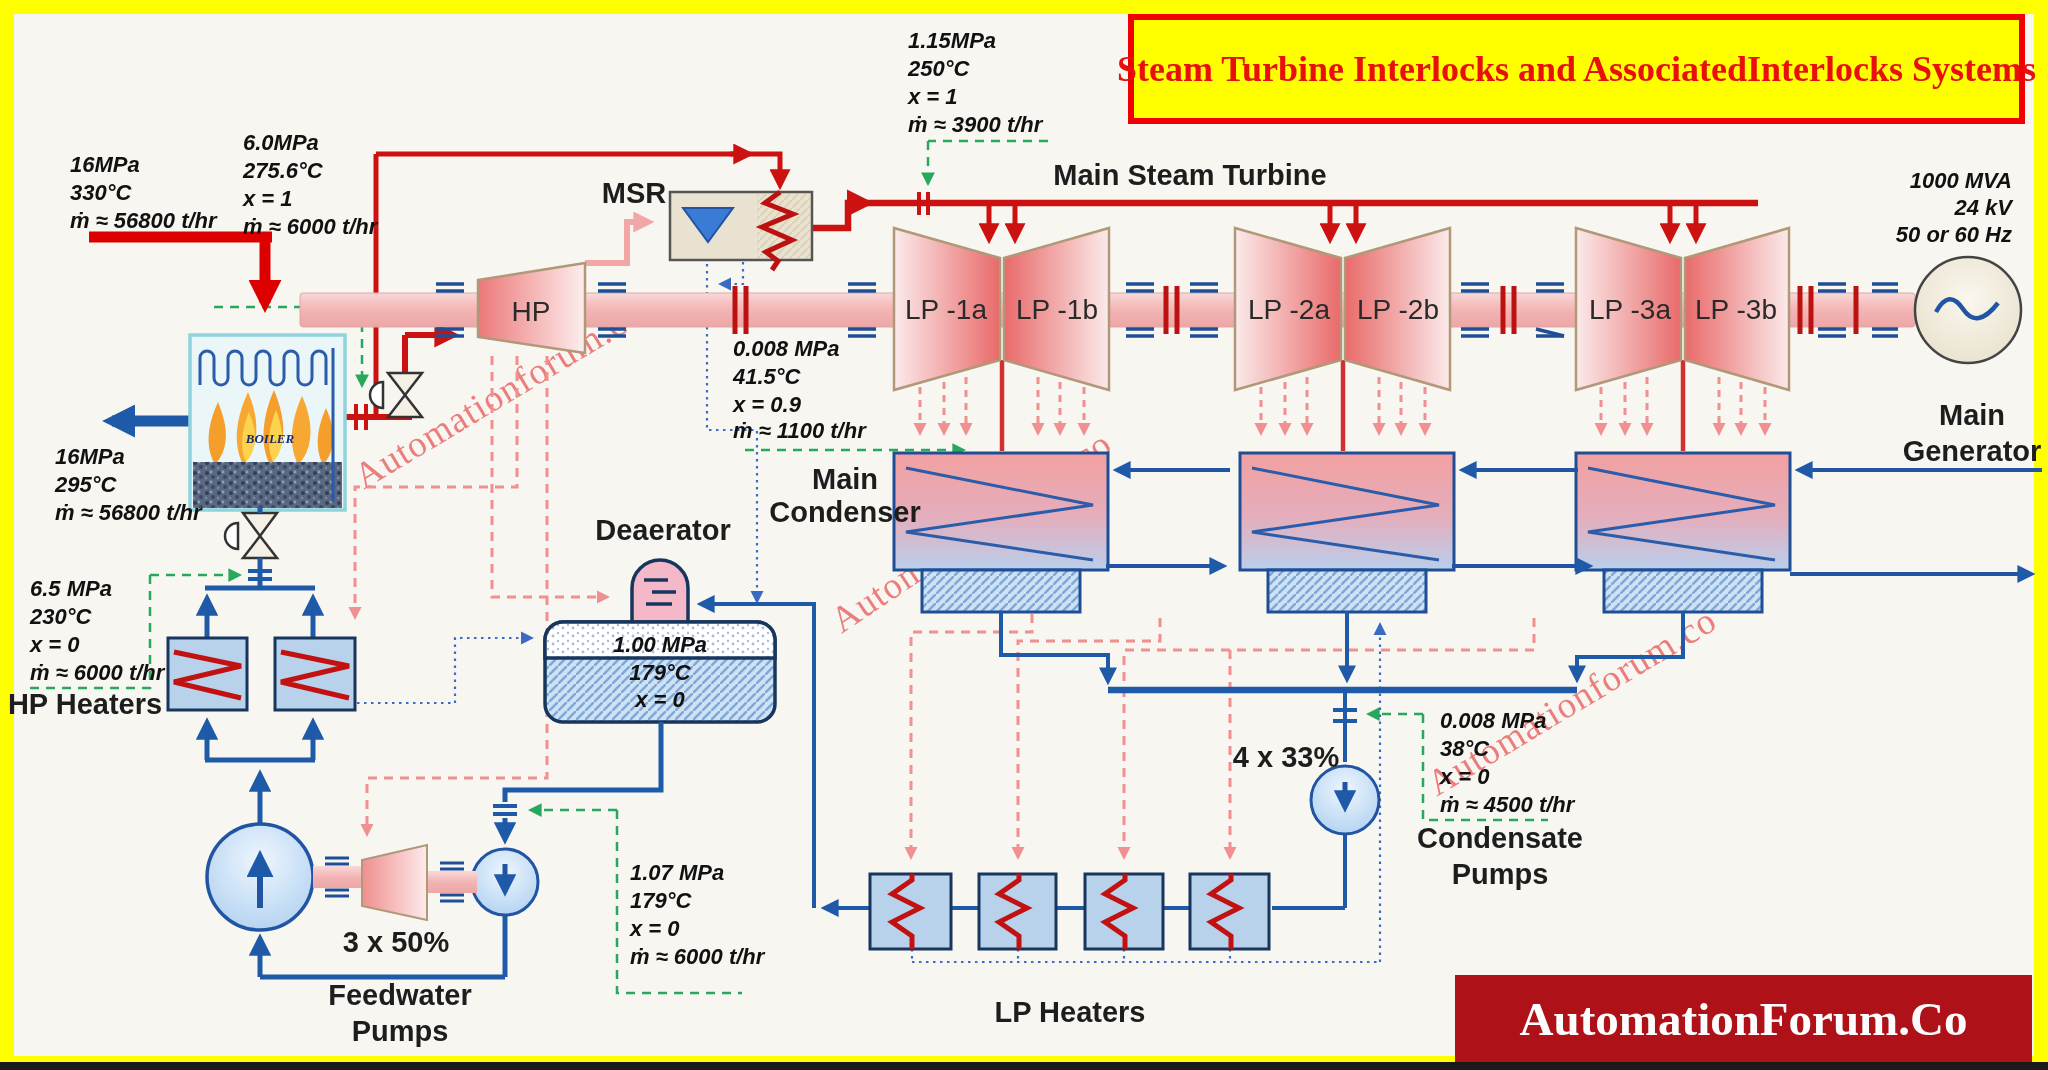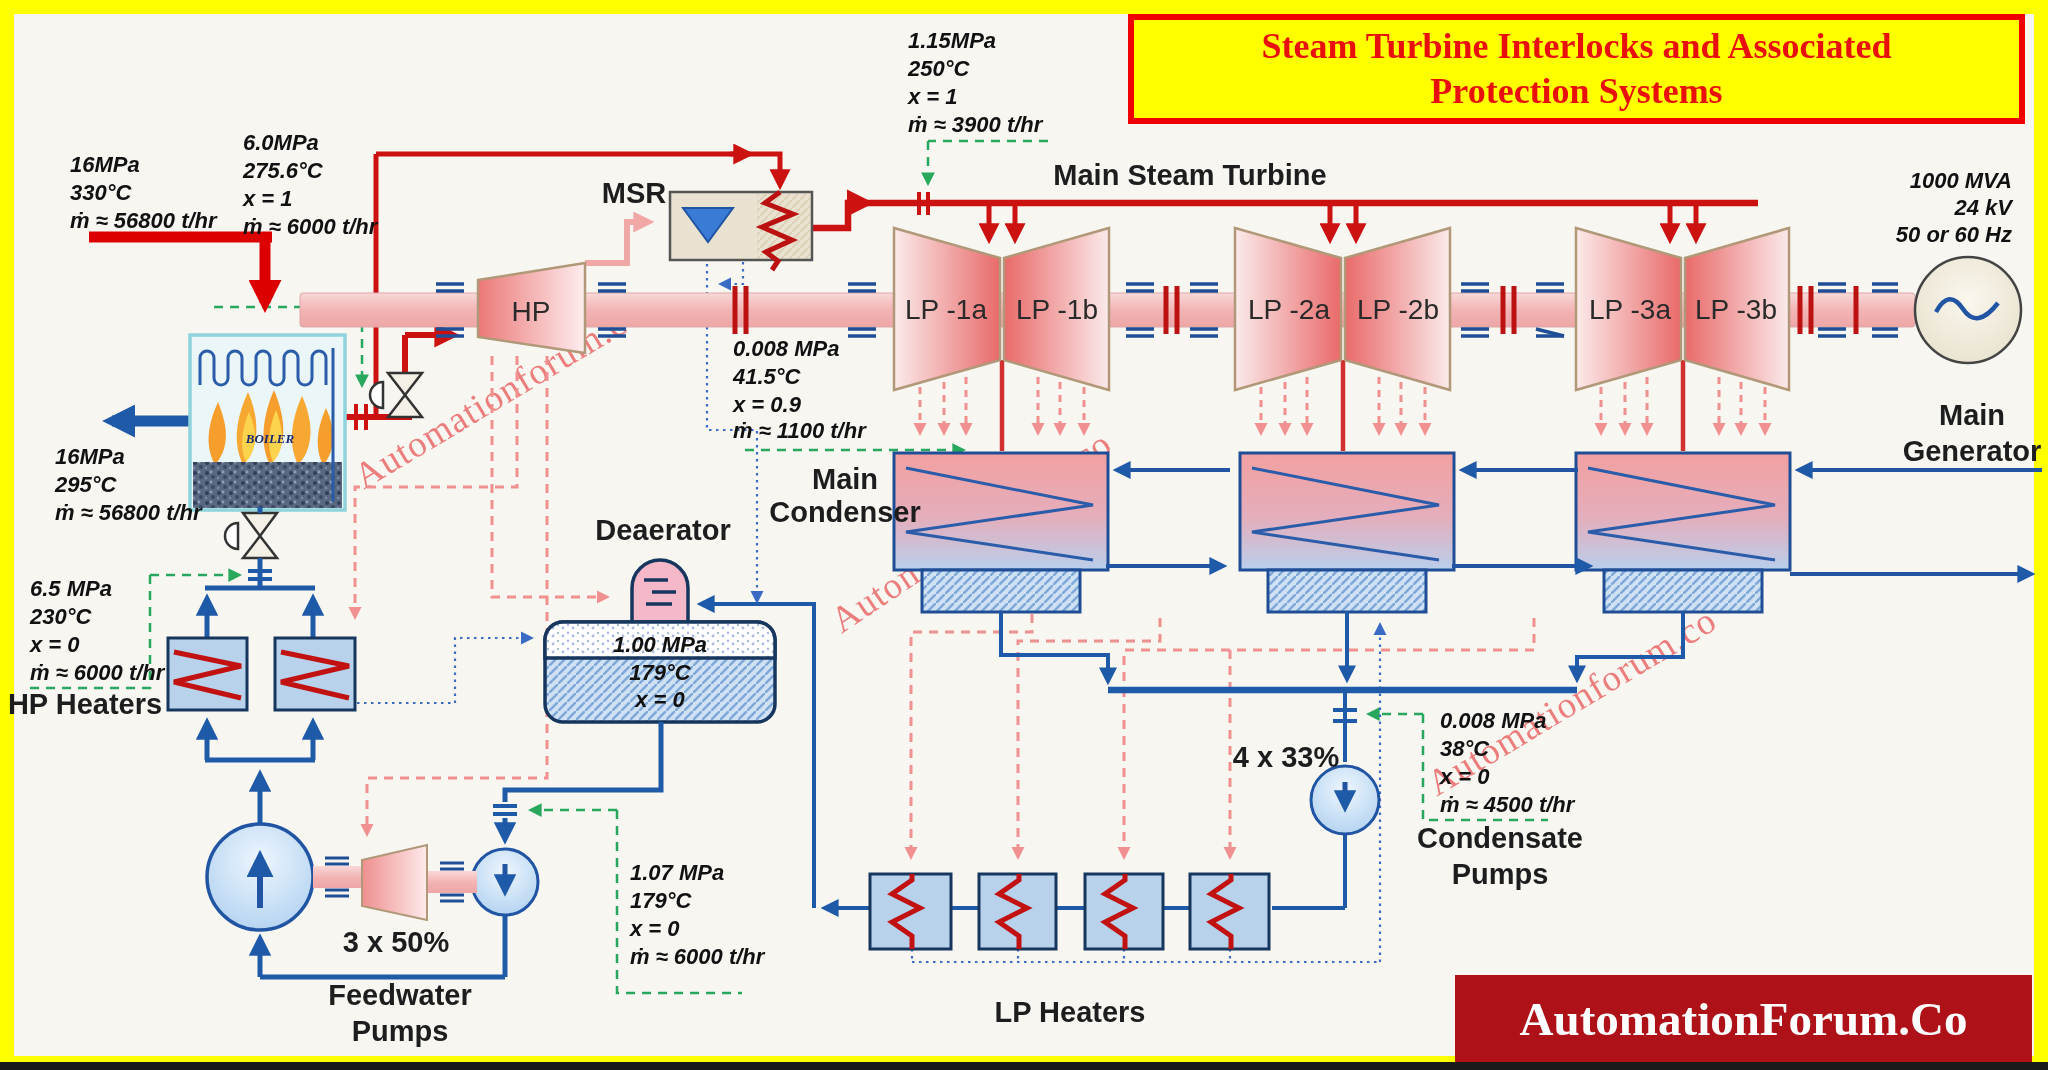--- a/index.html
+++ b/index.html
@@ -1,21 +1,21 @@
 <!DOCTYPE html>
 <html><head>
 <meta charset="utf-8">
 <style>
   html,body{margin:0;padding:0;background:#555;}
   #canvas{position:relative;width:2048px;height:1070px;background:#ffff00;overflow:hidden;
           font-family:"Liberation Sans",sans-serif;}
   #paper{position:absolute;left:14px;top:14px;width:2020px;height:1042px;background:#f8f6f1;}
   #diagram{position:absolute;left:0;top:0;}
   #title-box{position:absolute;left:1128px;top:14px;width:897px;height:110px;background:#ffff00;
-             border:6px solid #f00000;box-sizing:border-box;display:flex;flex-direction:column;
+             border:6px solid #f00000;box-sizing:border-box;display:flex;flex-direction:row;
              align-items:center;justify-content:center;line-height:1.25;}
   #title-box div{font-family:"Liberation Serif",serif;font-weight:bold;font-size:36px;color:#e8100c;white-space:nowrap;}
   #logo-box{position:absolute;left:1455px;top:975px;width:577px;height:87px;background:#ae1117;
             display:flex;align-items:center;justify-content:center;}
   #logo-box div{font-family:"Liberation Serif",serif;font-weight:bold;font-size:47px;color:#fdfdfd;white-space:nowrap;}
   #bottom-strip{position:absolute;left:0;top:1062px;width:2048px;height:8px;background:#1a1a1a;}
   text{font-family:"Liberation Sans",sans-serif;}
   .clabel{font-size:29px;font-weight:600;fill:#1d1d1d;}
   .tlabel{font-size:28px;font-weight:500;fill:#2a2a2a;}
   .plabel{font-size:22px;font-weight:bold;font-style:italic;fill:#111;}
@@ -525,21 +525,21 @@
   <g>
     <text class="plabel" x="2012" y="188" text-anchor="end" font-size="21">1000 MVA</text>
     <text class="plabel" x="2012" y="215" text-anchor="end" font-size="21">24 kV</text>
     <text class="plabel" x="2012" y="242" text-anchor="end" font-size="21">50 or 60 Hz</text>
   </g>
 </g>
 </svg>
 
 <div id="title-box">
   <div>Steam Turbine Interlocks and Associated</div>
-  <div>Protection Systems</div>
+  <div>Interlocks Systems</div>
 </div>
 
 <div id="logo-box">
   <div>AutomationForum.Co</div>
 </div>
 
 <div id="bottom-strip"></div>
 </div>
 
 </body></html>

